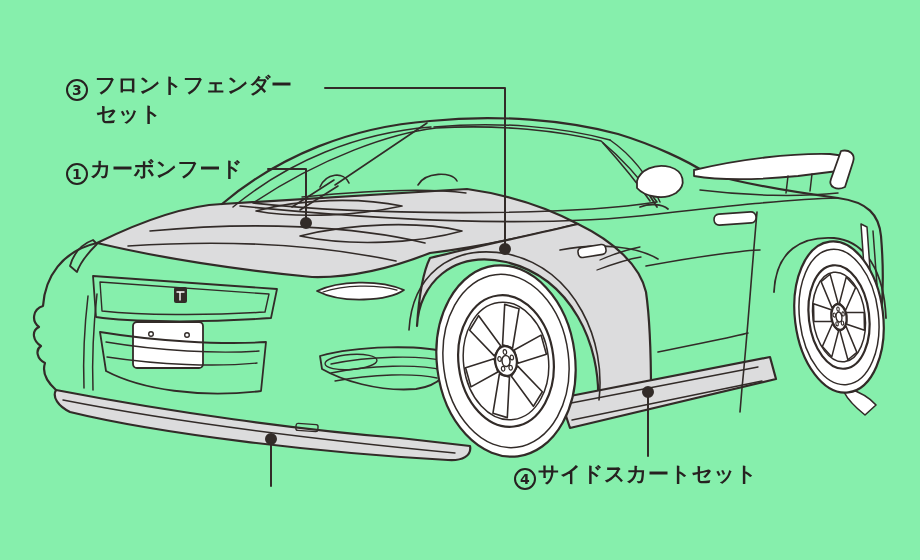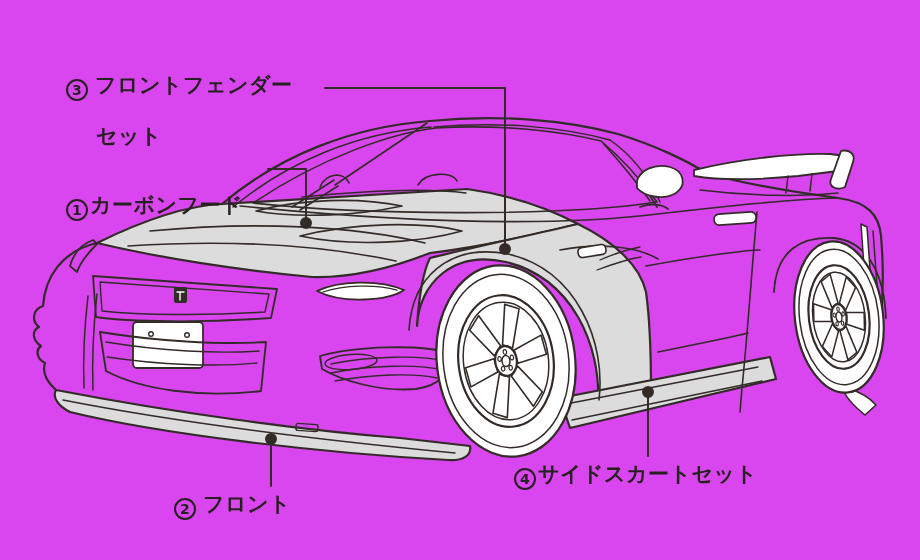--- a/index.html
+++ b/index.html
@@ -1,31 +1,31 @@
 <!DOCTYPE html>
 <html><head>
 <meta charset="utf-8">
 <style>
   html,body{margin:0;padding:0;background:#fff;}
   .stage{
-    position:relative;width:920px;height:560px;background:#d946ef;overflow:hidden;
+    position:relative;width:920px;height:560px;background:#86efac;overflow:hidden;
     font-family:"DejaVu Sans","Liberation Sans",sans-serif;
   }
   .stage svg{position:absolute;left:0;top:0;}
   .callout{
     position:absolute;font-weight:bold;color:#262120;font-size:21px;line-height:27px;
     letter-spacing:.5px;white-space:nowrap;
   }
   .callout .num{
     display:inline-flex;width:22px;height:22px;border:2px solid #262120;border-radius:50%;
     align-items:center;justify-content:center;font-size:14px;line-height:1;
     margin-right:7px;vertical-align:-3px;box-sizing:border-box;
   }
   .callout .num.tight{margin-right:2px;}
-  .indent{padding-left:30px;margin-top:22px;}
+  .indent{padding-left:30px;}
   .row:empty{display:none;}
 </style>
 </head>
 <body>
 
 <div class="stage">
 
   <svg width="920" height="560" viewBox="0 0 920 560">
     <g stroke="#322b28" stroke-width="2.2" stroke-linejoin="round" stroke-linecap="round" fill="none">
 
@@ -190,25 +190,24 @@
         <circle cx="648" cy="392" r="5" fill="#322b28"></circle>
       </g>
     </g>
   </svg>
 
   <div class="callout" style="left:66px;top:72px;">
     <div class="row"><span class="num">3</span><span>フロントフェンダー</span></div>
     <div class="row indent"><span>セット</span></div>
   </div>
 
-  <div class="callout" style="left:66px;top:156px;margin-top:36px;">
+  <div class="callout" style="left:66px;top:156px;">
     <div class="row"><span class="num tight">1</span><span>カーボンフード</span></div>
   </div>
 
   <div class="callout" style="left:174px;top:491px;">
-    <div class="row"><span class="num">2</span><span>フロント</span></div>
   </div>
 
   <div class="callout" style="left:514px;top:461px;">
     <div class="row"><span class="num tight">4</span><span>サイドスカートセット</span></div>
   </div>
 
 </div>
 
 </body></html>

